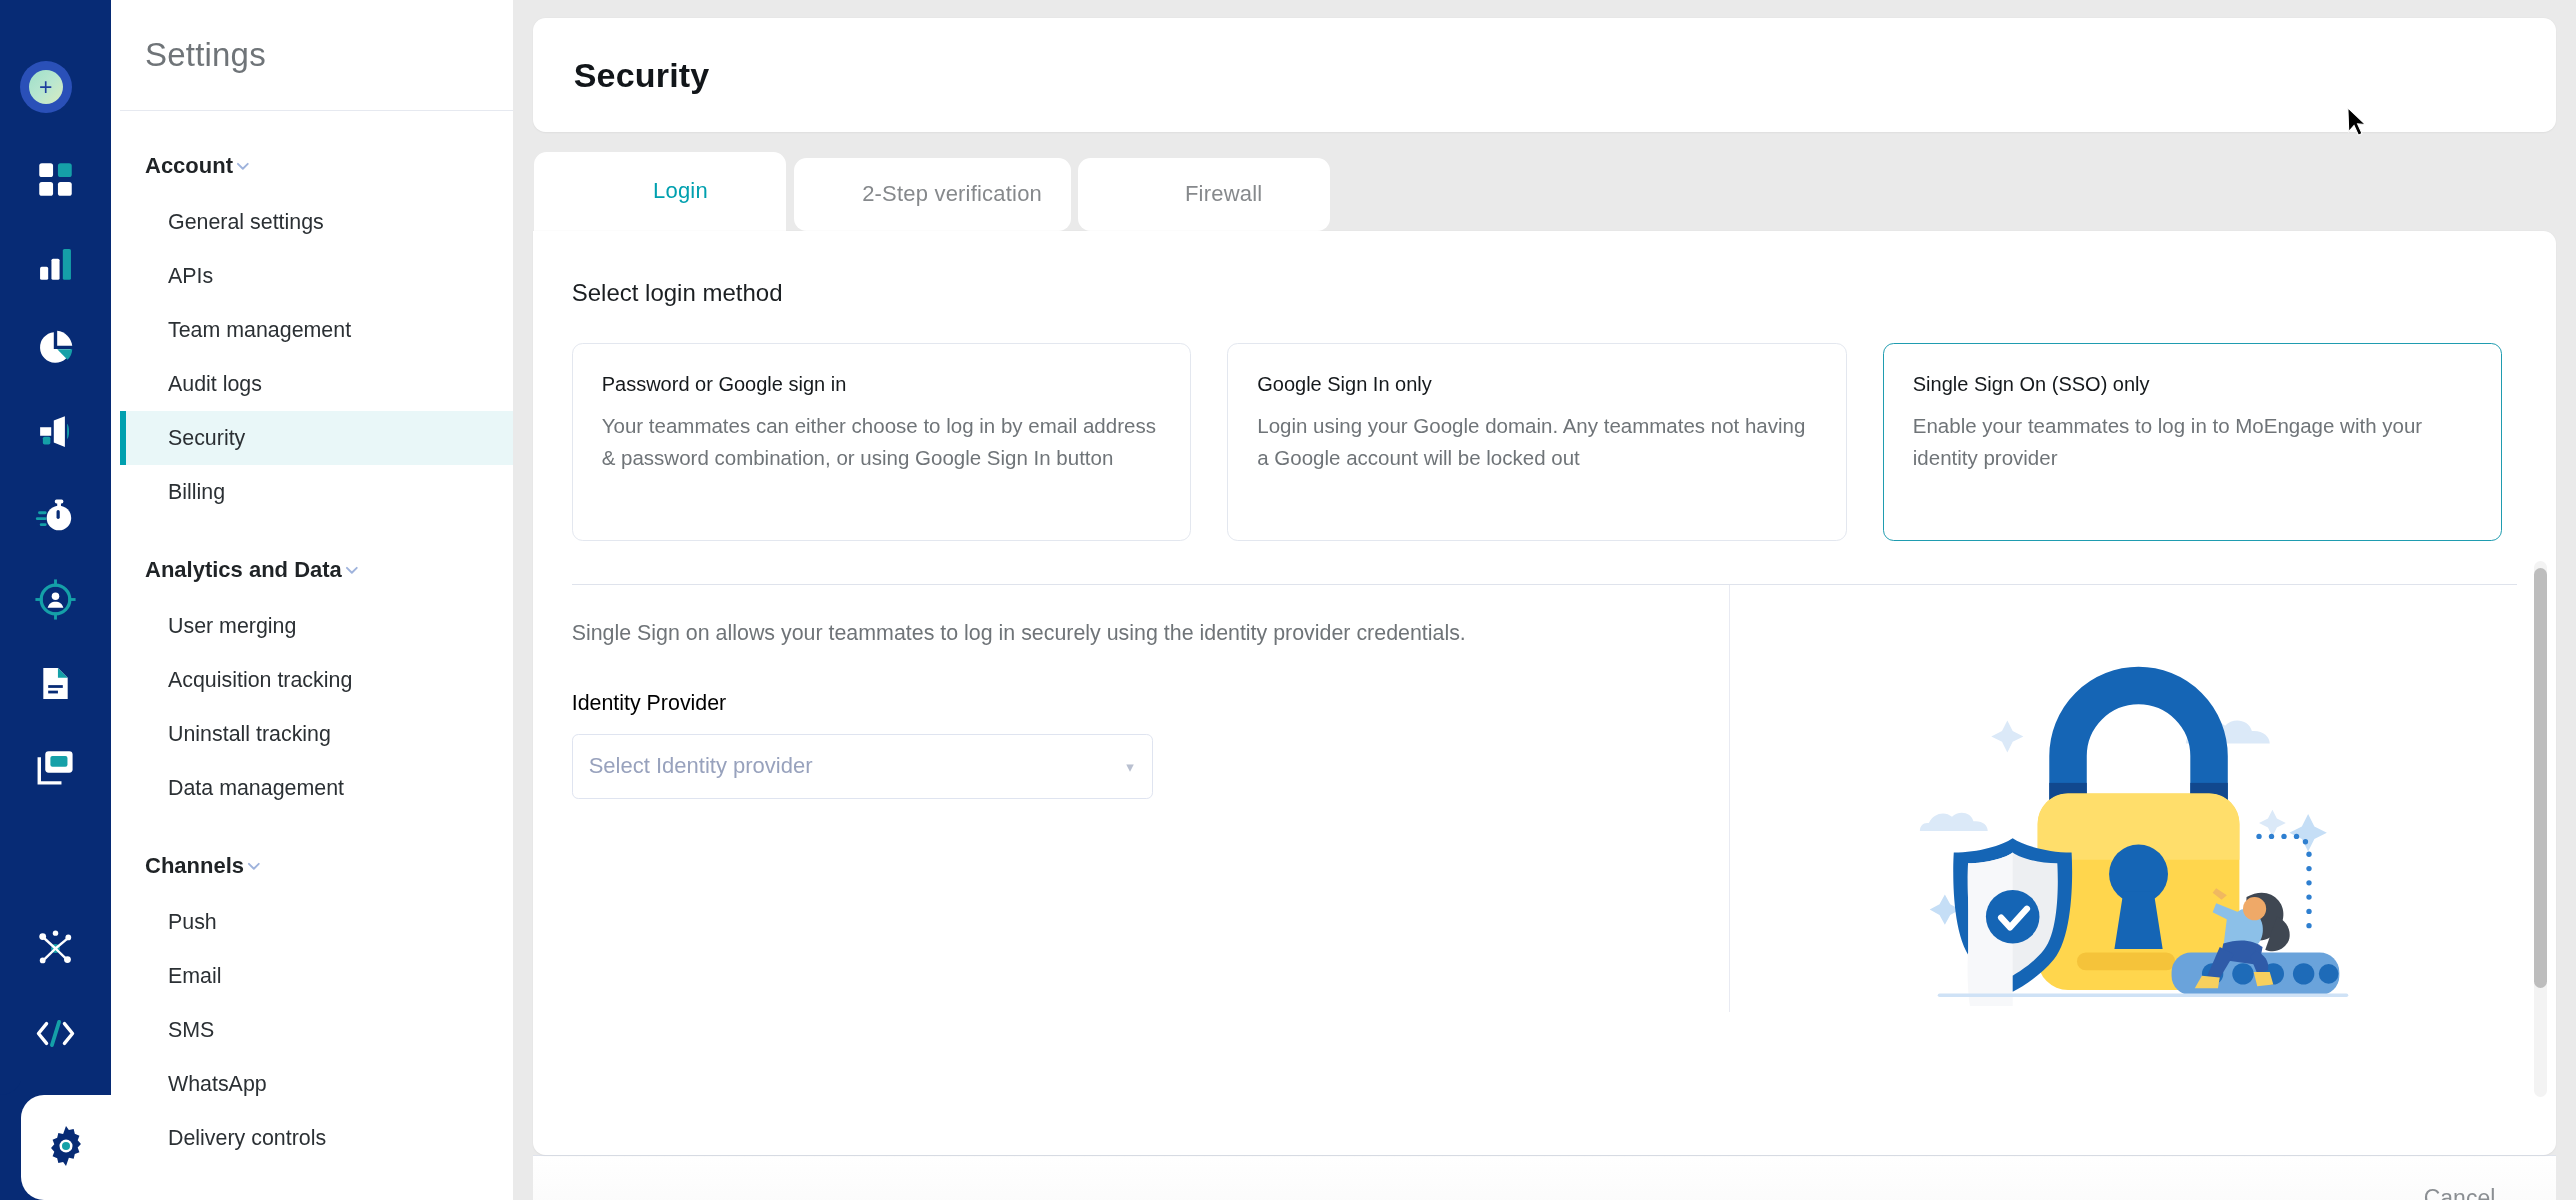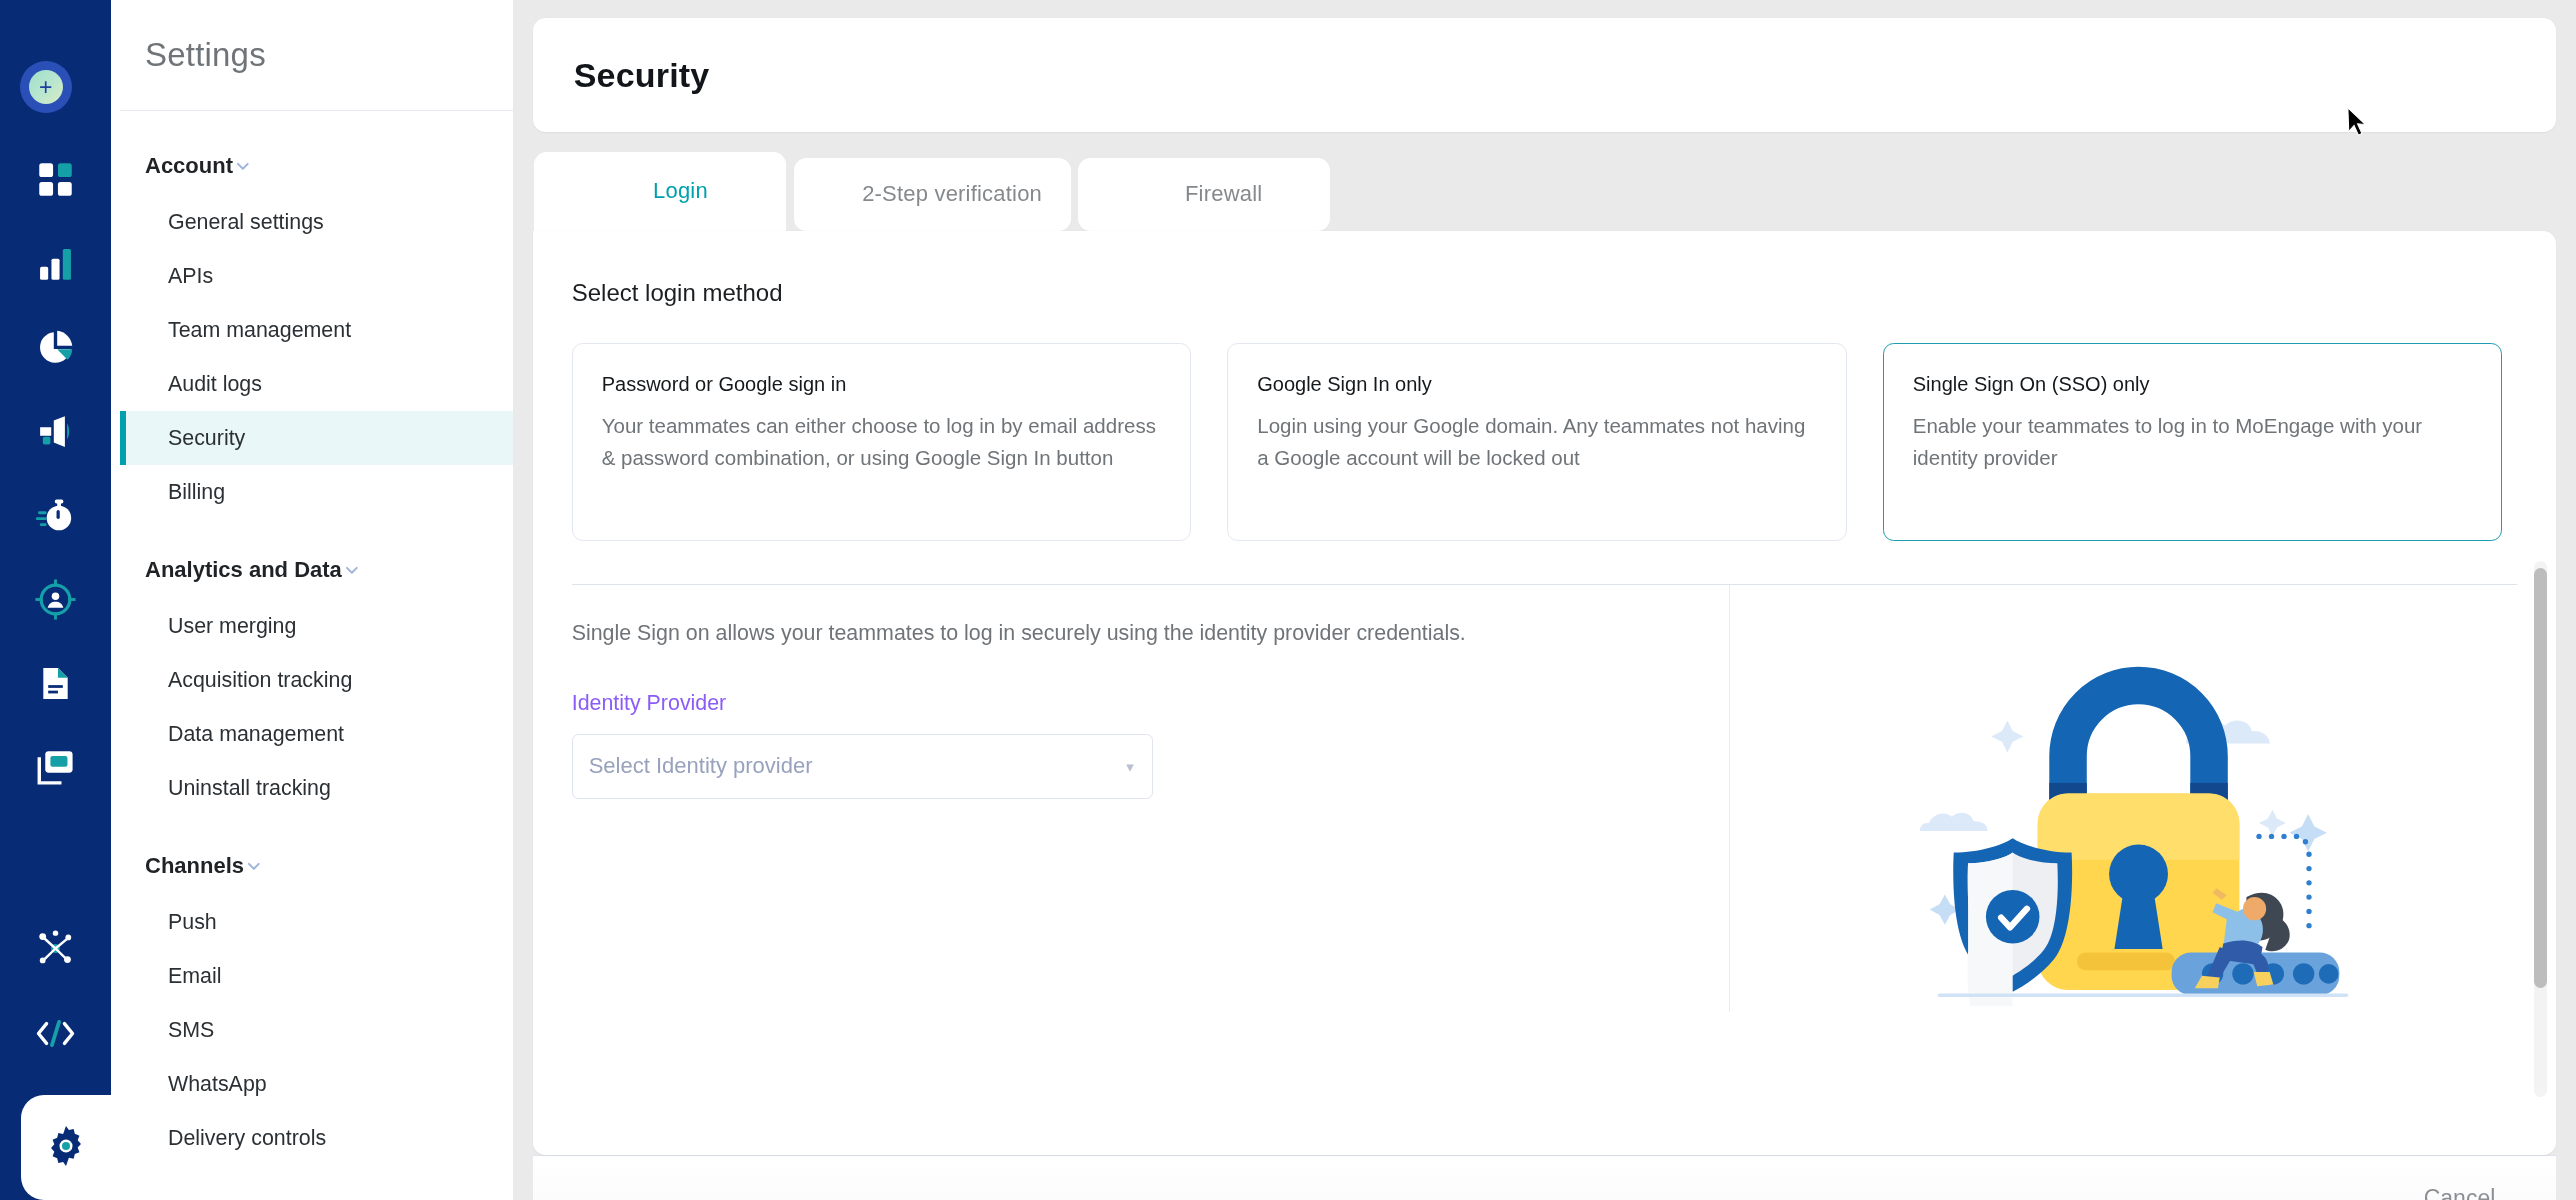--- a/index.html
+++ b/index.html
@@ -173,21 +173,21 @@
   }
 
   .lower {
     display: flex; height: 427px;
   }
   .lower-left {
     width: 1197px; padding: 36px 0 0 39px;
     border-right: 0.9px solid #e8eaf2;
   }
   .lower-note { font-size: 21.4px; color: #6f7478; }
-  .field-label { font-size: 21.4px; color: #8b5cf6; margin-top: 45px; }
+  .field-label { font-size: 21.4px; color: #000000; margin-top: 45px; }
   .select-box {
     margin-top: 18px; width: 581px; height: 65px;
     border: 1.3px solid #dfe4f0; border-radius: 6.3px;
     display: flex; align-items: center; justify-content: space-between;
     padding: 0 18px 0 16px;
   }
   .select-placeholder { font-size: 22px; color: #98a2bd; }
   .caret { color: #b9c0d0; font-size: 15px; line-height: 1; }
 
   .lower-right {
@@ -395,24 +395,24 @@
             </svg>
         </span>
       </div>
       <div class="nav-item sub1">
           <span>User merging</span>
         </div>
       <div class="nav-item">
           <span>Acquisition tracking</span>
         </div>
       <div class="nav-item">
+          <span>Uninstall tracking</span>
+        </div>
+      <div class="nav-item">
           <span>Data management</span>
-        </div>
-      <div class="nav-item">
-          <span>Uninstall tracking</span>
         </div>
 
       <div class="group-gap"></div>
 
       <div class="nav-group-title">
         <span>Channels</span>
         <span class="chev">
           <svg width="19.7" height="19.7" viewBox="0 0 24 24">
               <path d="M6 9.5l6 6 6-6" fill="none" stroke="#9FB3DC" stroke-width="2.3" stroke-linecap="round" stroke-linejoin="round"></path>
             </svg>

